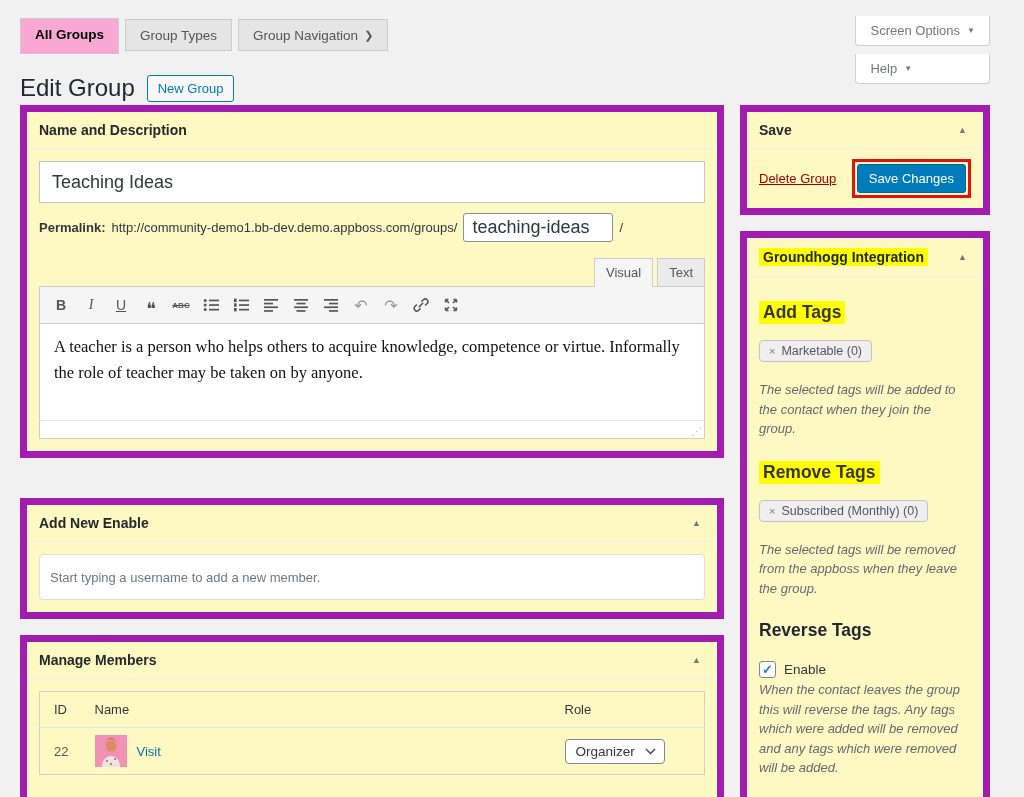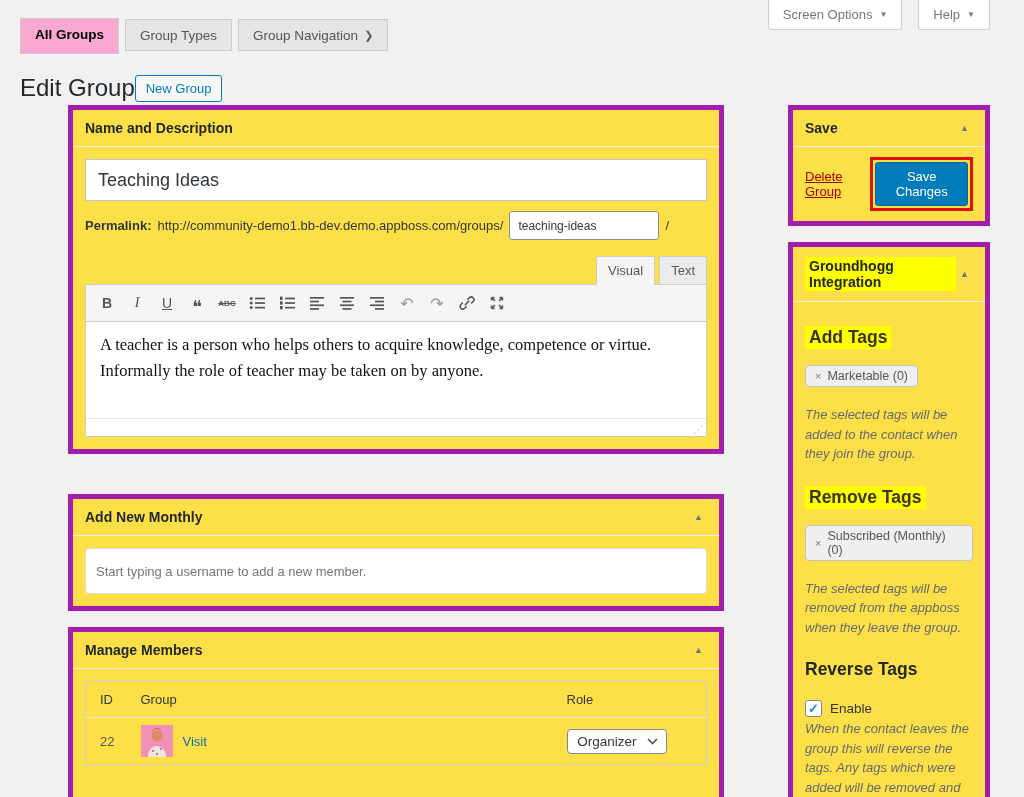--- a/index.html
+++ b/index.html
@@ -6,71 +6,71 @@
   html,body { width:1024px; height:797px; }
   body {
     background:#f1f1f1;
     font-family:"Liberation Sans", sans-serif;
     font-size:13px;
     color:#32373c;
     position:relative;
     overflow:hidden;
   }
   
-  .top-right { position:absolute; top:0; right:34px; display:flex; gap:16px; }
+  .top-right { position:absolute; top:16px; right:34px; display:flex; gap:8px;flex-direction:column; }
   .top-toggle {
     background:#fff; border:1px solid #ccd0d4; border-top:none;
     border-radius:0 0 4px 4px; padding:7px 14px; color:#72777c;
     font-size:13px; cursor:pointer; display:flex; align-items:center; gap:7px;
   }
   .top-toggle .arrow { font-size:8px; color:#72777c; }
   
   .nav-tabs { padding:18px 0 0 20px; display:flex; align-items:flex-end; }
   .nav-tab {
     border:1px solid #ccc; background:#e5e5e5; color:#555;
     padding:8px 14px 7px; margin-right:6px; font-size:13.5px; cursor:pointer;
     display:flex; align-items:center; gap:6px;
   }
   .nav-tab.active {
     background:#f9a8d4; color:#000; font-weight:bold;
     border-bottom-color:#fbfbfb; padding-bottom:12px; margin-bottom:-4px;
   }
   .nav-tab .chev { font-size:11px; color:#555; }
   
-  .title-row { padding:22px 0 0 20px; display:flex; align-items:center; height:52px; }
+  .title-row { padding:22px 0 0 20px; display:flex; align-items:center; gap:12px; height:52px; }
   h1.page-title { font-size:24px; font-weight:400; color:#23282d; }
   .btn-outline {
     background:#f7f7f7; border:1px solid #007cba; color:#007cba;
     border-radius:3px; padding:5px 10px; font-size:13px; cursor:pointer;
   }
   
   .columns { position:absolute; left:20px; top:105px; width:984px; display:flex; }
   .col-main { width:704px; }
   .col-side { width:250px; margin-left:16px; }
   
-  .postbox { background:#fde047; border:5px solid #a21caf; margin-bottom:16px;margin-left:48px; }
+  .postbox { background:#fef9c3; border:7px solid #a21caf; margin-bottom:16px; }
   .postbox.gap-lg { margin-bottom:40px; }
   .postbox-header {
     display:flex; justify-content:space-between; align-items:center;
     padding:10px 12px; border-bottom:1px solid #eee;
   }
   .postbox-header .ptitle { font-size:14px; font-weight:700; color:#23282d; }
   .collapse-btn { color:#72777c; font-size:9px; cursor:pointer; padding:2px 4px; }
   .postbox-body { padding:12px; }
   
   .name-input {
     width:100%; height:42px; border:1px solid #c3c4c7; border-radius:0;
     font-size:18px; padding:6px 12px; color:#32373c; background:#fff;
     font-family:"Liberation Sans", sans-serif;
   }
   .permalink-row { margin:10px 0 16px; display:flex; align-items:center; gap:6px; font-size:13px; color:#32373c; flex-wrap:nowrap; }
   .permalink-row b { font-weight:700; }
   .slug-input {
     width:150px; height:29px; border:1px solid #8c8f94; border-radius:3px;
-    padding:3px 8px; font-size:12px; color:#32373c;
+    padding:3px 8px; font-size:18px; color:#32373c;
     font-family:"Liberation Sans", sans-serif;
   }
   .btn-secondary {
     background:#f3f5f6; border:1px solid #007cba; color:#007cba;
     border-radius:3px; padding:4px 10px; font-size:13px; cursor:pointer; margin-left:8px;
   }
   
   .editor-tabs { display:flex; justify-content:flex-end; position:relative; z-index:2; }
   .etab { padding:6px 11px; font-size:13px; color:#595959; cursor:pointer;
     border:1px solid #ccc; border-bottom:none; background:#ebebeb; margin-left:4px; }
@@ -114,28 +114,28 @@
     padding:10px 10px; border-bottom:1px solid #e5e5e5;
   }
   .members-table td { padding:7px 10px; font-size:13px; color:#555; vertical-align:middle; }
   .th-id, .td-id { width:45px; padding-left:14px !important; }
   .th-role, .td-role { width:150px; }
   .name-cell { display:flex; align-items:center; gap:10px; }
   .avatar { width:32px; height:32px; flex:0 0 32px; }
   .member-link { color:#0073aa; text-decoration:none; cursor:pointer; }
   
   .wp-select {
-    display:inline-flex; align-items:center; justify-content:flex-end;
+    display:inline-flex; align-items:center; justify-content:flex-start;
     border:1px solid #7e8993; border-radius:4px; background:#fff;
     padding:4px 8px 4px 10px; font-size:13.5px; color:#32373c; cursor:pointer; gap:10px;
   }
   .wp-select .sel-chev svg { display:block; }
   .role-select { width:100px; }
   
-  .save-body { display:flex; justify-content:flex-start; align-items:center; padding:10px 12px; }
+  .save-body { display:flex; justify-content:space-between; align-items:center; padding:10px 12px; }
   .delete-link { color:#a00000; text-decoration:underline; font-size:13px; cursor:pointer; }
   .red-outline { border:3px solid #e01313; padding:2px; }
   .btn-primary {
     background:#007cba; border:1px solid #006799; color:#fff;
     border-radius:3px; padding:6px 11px; font-size:13px; cursor:pointer;
   }
   
   .hl { background:#fdff00; padding:1px 4px; }
   .gh-h3 { font-size:17.5px; font-weight:700; color:#3b3430; margin:12px 0 14px; display:inline-block; }
   .gh-h3.plain { color:#23282d; }
@@ -295,39 +295,39 @@
           <div class="editor-content">A teacher is a person who helps others to acquire knowledge, competence or virtue. Informally the role of teacher may be taken on by anyone.</div>
           <div class="editor-statusbar">
             <span class="resize-grip">⋰</span>
           </div>
         </div>
       </div>
     </div>
 
     <div class="postbox">
       <div class="postbox-header">
-        <span class="ptitle">Add New Monthly</span>
+        <span class="ptitle">Add New Enable</span>
         <span class="collapse-btn">▲</span>
       </div>
       <div class="postbox-body">
         <input class="member-input" type="text" placeholder="Start typing a username to add a new member." style="">
       </div>
     </div>
 
     <div class="postbox" style="margin-bottom:0;">
       <div class="postbox-header">
         <span class="ptitle">Manage Members</span>
         <span class="collapse-btn">▲</span>
       </div>
       <div class="postbox-body">
         <table class="members-table">
           <thead>
             <tr>
               <th class="th-id">ID</th>
-              <th>Group</th>
+              <th>Name</th>
               <th class="th-role">Role</th>
             </tr>
           </thead>
           <tbody>
             <tr>
               <td class="td-id">22</td>
               <td>
                 <div class="name-cell">
                   <span class="avatar">
                     <svg width="32" height="32" viewBox="0 0 32 32">

